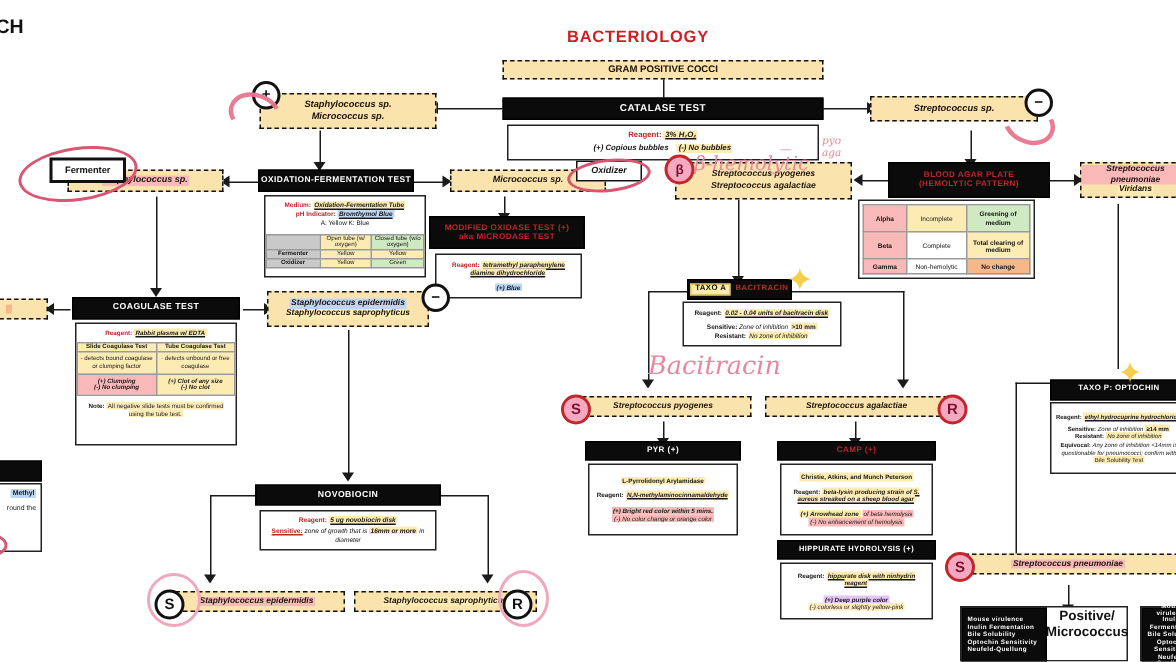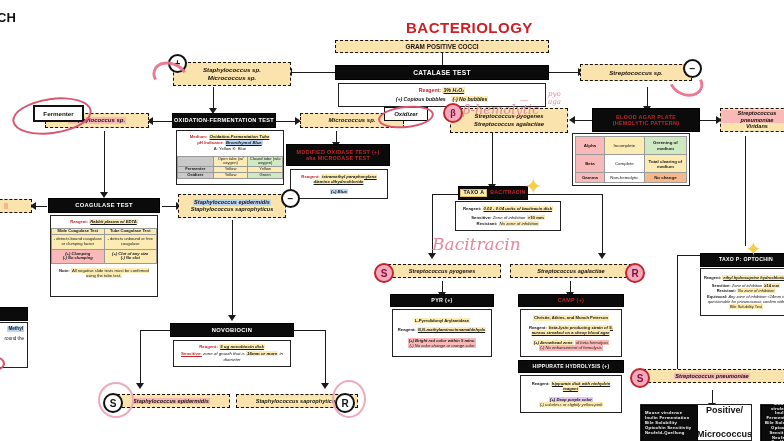--- a/index.html
+++ b/index.html
@@ -70,21 +70,21 @@
   .oxbadge{position:absolute;background:#fff;border:1.6px solid #111;
            display:flex;align-items:center;justify-content:center;
            font-weight:bold;font-style:italic;color:#111;}
 </style>
 </head>
 <body>
 
 <div class="stage">
 
   <div class="cornerlbl" style="left:-3px;top:10px;font-size:13px;">CH</div>
-  <div class="title" style="left:406px;top:19px;font-size:15px;">BACTERIOLOGY</div>
+  <div class="title" style="left:378px;top:19px;font-size:11px;">BACTERIOLOGY</div>
 
   <div class="ln lnv" style="left:442px;top:52px;height:13px;"></div>
 
   <div class="ln lnh" style="left:290px;top:72px;width:45px;"></div>
   <div class="arw arw-l" style="left:286px;top:67.5px;"></div>
 
   <div class="ln lnh" style="left:549px;top:72px;width:32px;"></div>
   <div class="arw arw-r" style="left:578px;top:67.5px;"></div>
 
   <div class="ln lnv" style="left:213px;top:87px;height:22px;"></div>
@@ -491,21 +491,21 @@
   </div>
 
   <div class="node" style="left:640px;top:404px;width:112px;height:37px;border:1.4px solid #222;background:#fff;display:flex;">
     <div class="blackbox" style="width:52%;height:100%;flex-direction:column;align-items:flex-start;justify-content:center;padding-left:3px;font-size:4.2px;">
       <span>Mouse virulence</span>
       <span>Inulin Fermentation</span>
       <span>Bile Solubility</span>
       <span>Optochin Sensitivity</span>
       <span>Neufeld-Quellung</span>
     </div>
-    <div style="width:48%;display:flex;flex-direction:column;align-items:center;justify-content:space-between;font-size:9px;font-weight:bold;line-height:1.25;">
+    <div style="width:48%;display:flex;flex-direction:column;align-items:center;justify-content:flex-start;font-size:9px;font-weight:bold;line-height:1.25;">
       <span>Positive/</span>
       <span>Micrococcus</span>
     </div>
   </div>
 
   <div class="node" style="left:760px;top:404px;width:40px;height:37px;border:1.4px solid #222;background:#fff;display:flex;">
     <div class="blackbox" style="width:100%;height:100%;flex-direction:column;align-items:flex-start;justify-content:center;padding-left:3px;font-size:4.2px;">
       <span>Mouse virulence</span>
       <span>Inulin Fermentation</span>
       <span>Bile Solubility</span>

